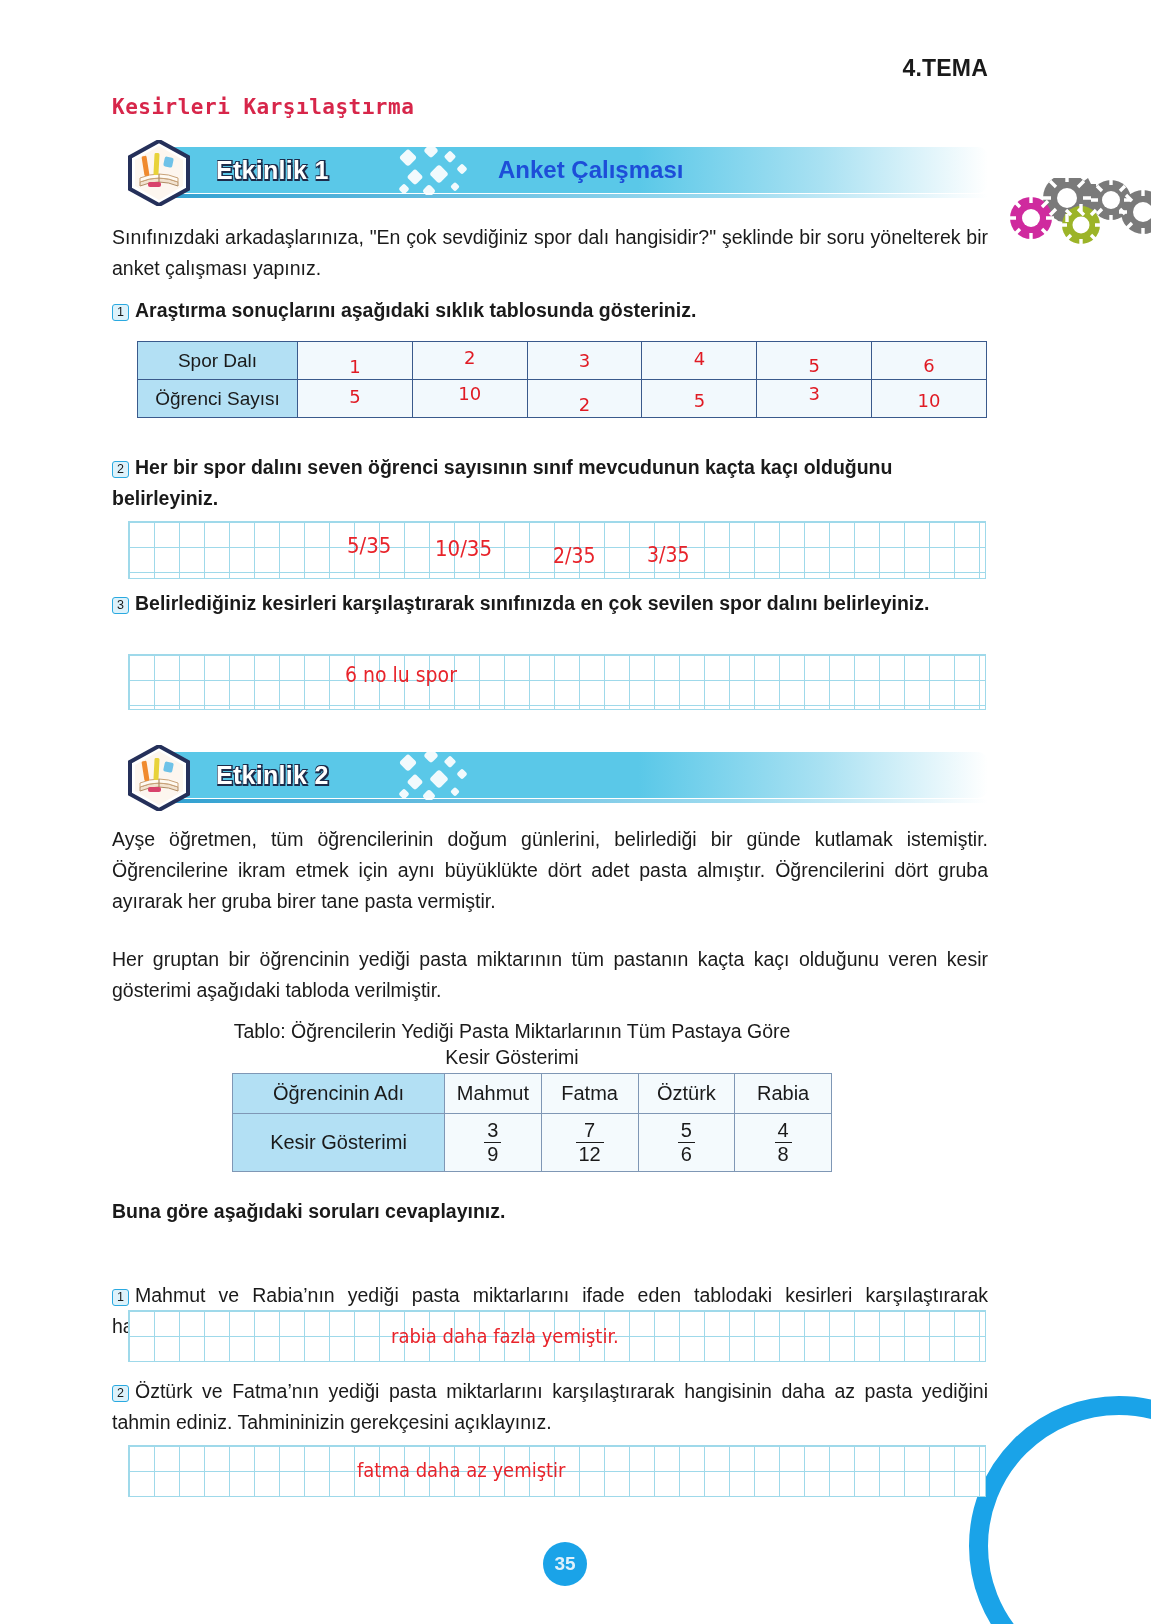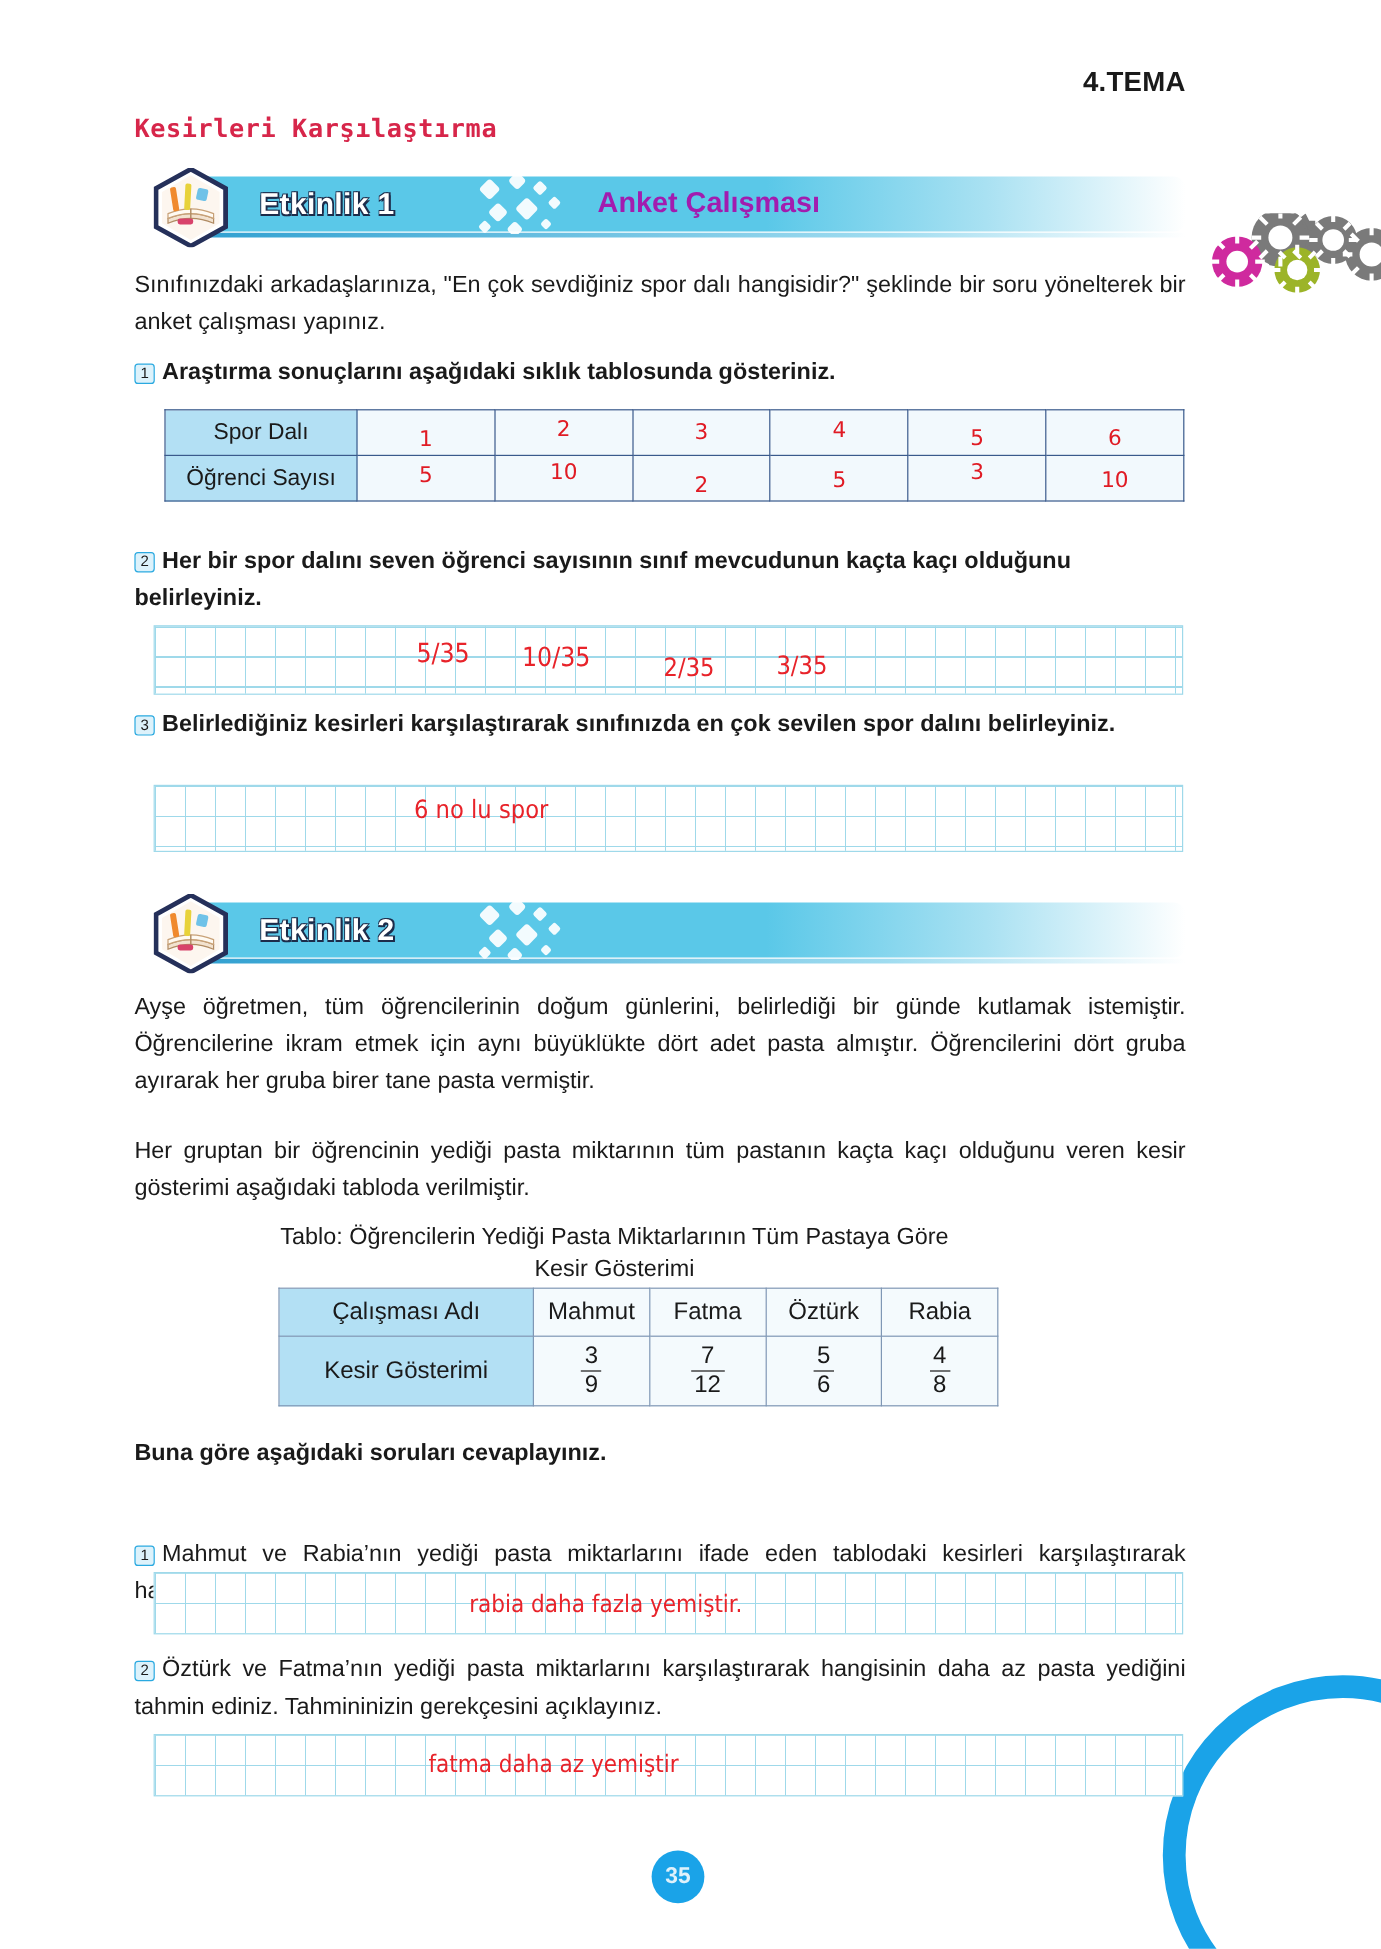--- a/index.html
+++ b/index.html
@@ -62,21 +62,21 @@
   }
   .banner-label {
     position: absolute; left: 88px; top: 11px; z-index: 3;
     font-size: 25px; font-weight: bold; color: #ffffff;
     text-shadow: 1.6px 1.6px 0 #1d2c4a, -0.6px -0.6px 0 #1d2c4a, 1.6px -0.6px 0 #1d2c4a, -0.6px 1.6px 0 #1d2c4a;
     letter-spacing: .3px;
   }
   .banner-diamonds { position: absolute; left: 268px; top: 0px; z-index: 3; width: 120px; height: 50px; }
   .banner-heading {
     position: absolute; left: 370px; top: 11px; z-index: 3;
-    font-size: 24px; font-weight: bold; color: #a21caf;
+    font-size: 24px; font-weight: bold; color: #1d4ed8;
   }
 
   
   .para {
     font-size: 19.5px; line-height: 31px;
     text-align: justify; text-justify: inter-word;
     color: #1a1a1a;
   }
 
   .qline { font-size: 19.5px; line-height: 31px; }
@@ -331,21 +331,21 @@
 </div>
 
 <div class="page" style="top:1018px; left:232px;text-align:center;">
   <div class="tbl-caption" style="width:560px;">Tablo: Öğrencilerin Yediği Pasta Miktarlarının Tüm Pastaya Göre Kesir Gösterimi</div>
 </div>
 
 <div class="page" style="top:1073px; left:232px;">
   <table class="pt" style="width:600px;">
     <tbody>
         <tr>
-      <td class="hd" style="width:212px;">Çalışması Adı</td>
+      <td class="hd" style="width:212px;">Öğrencinin Adı</td>
       <td>Mahmut</td>
       <td>Fatma</td>
       <td>Öztürk</td>
       <td>Rabia</td>
     </tr>
     <tr>
       <td class="hd" style="height:58px;">Kesir Gösterimi</td>
       <td><span class="frac"><span class="num">3</span><span class="den">9</span></span></td>
       <td><span class="frac"><span class="num">7</span><span class="den">12</span></span></td>
       <td><span class="frac"><span class="num">5</span><span class="den">6</span></span></td>

